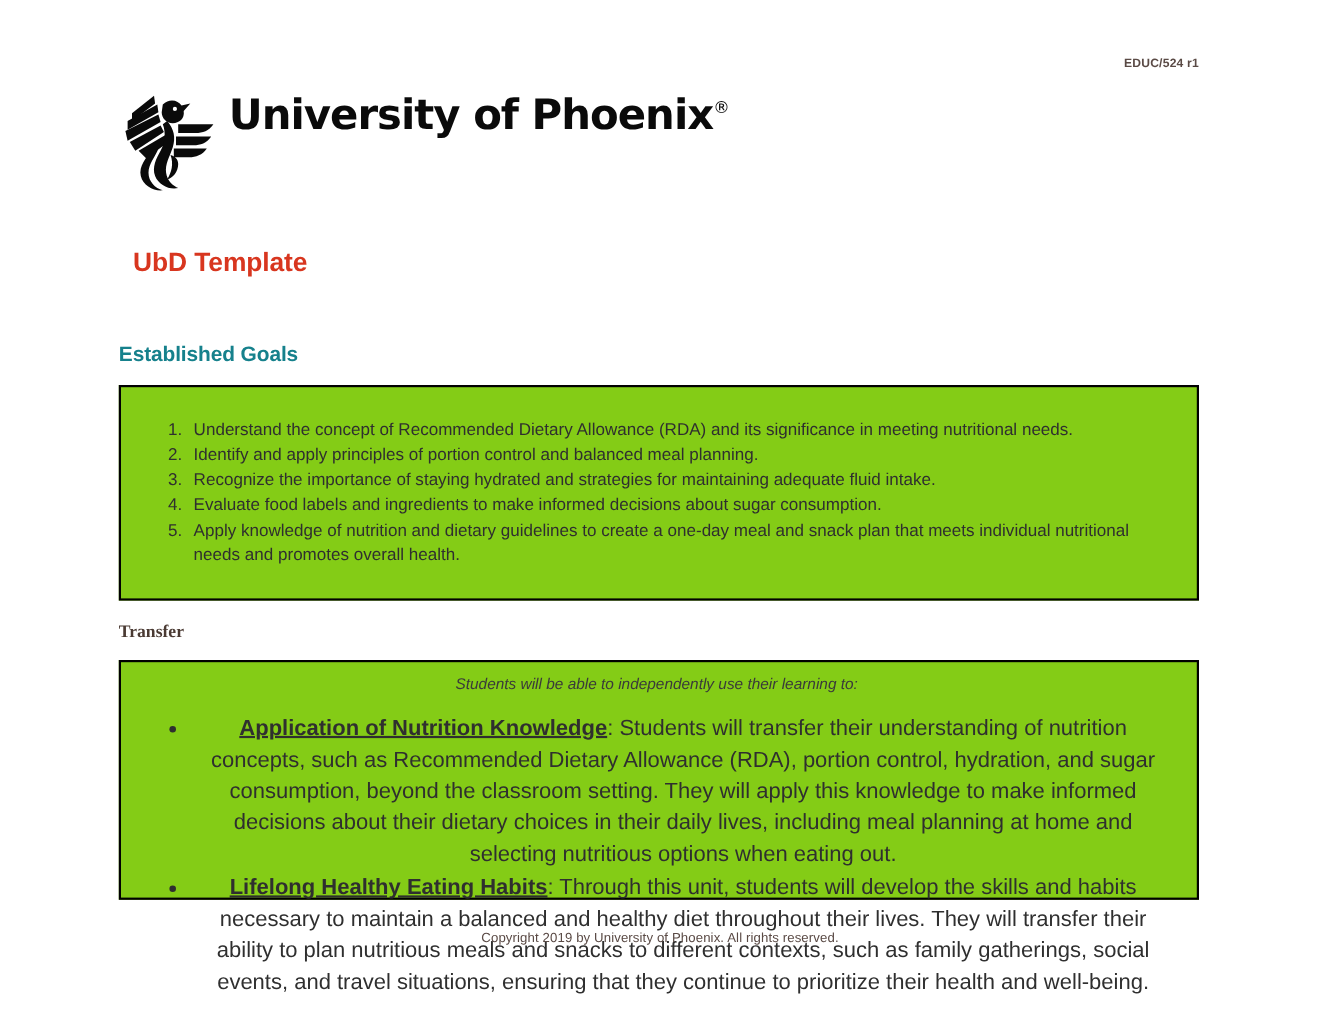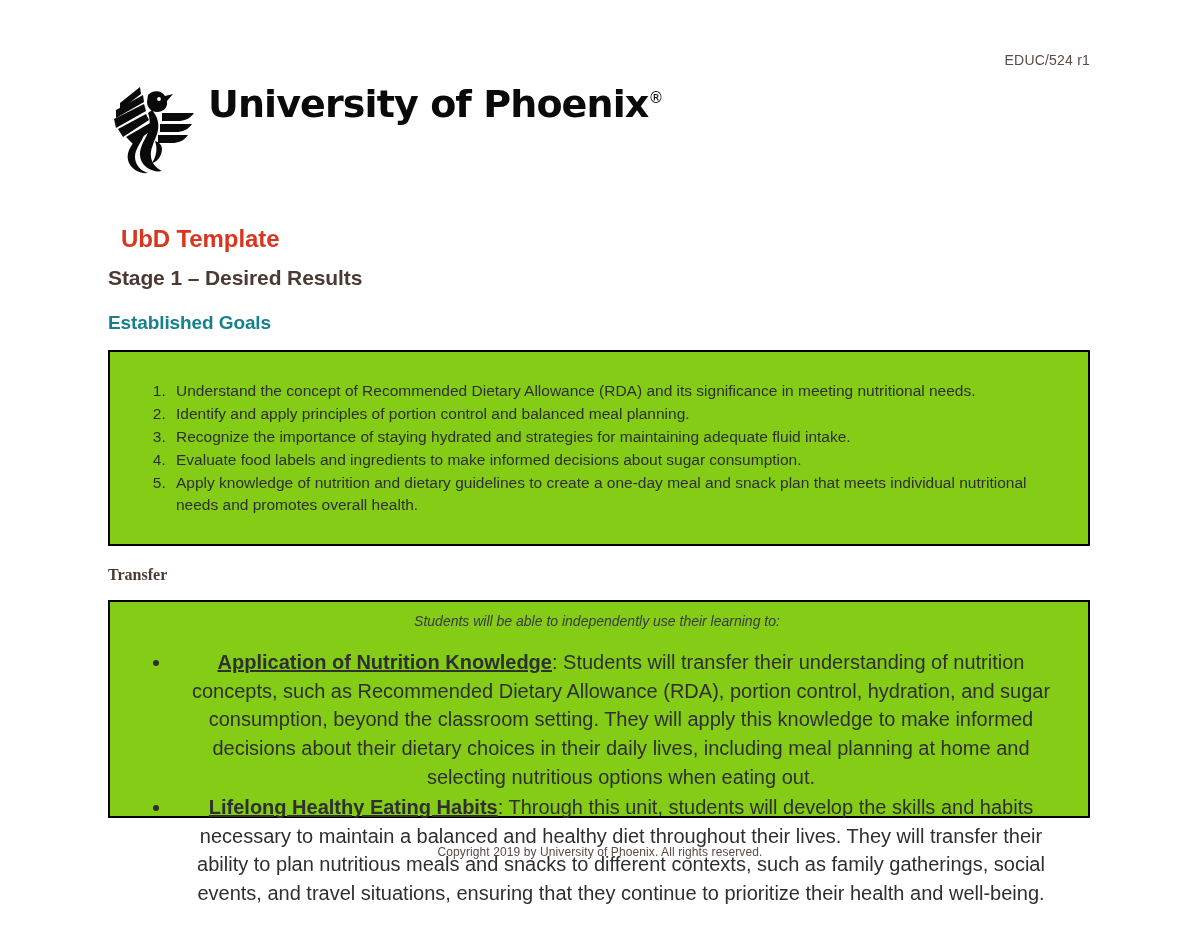--- a/index.html
+++ b/index.html
@@ -22,24 +22,25 @@
     width: 1200px;
     height: 927px;
     box-sizing: border-box;
   }
 
   
   .doc-code {
     position: absolute;
     top: 52px;
     right: 110px;
-    font-size: 14px;
+    font-size: 11px;
     color: #5a4a45;
     letter-spacing: 0.2px;
     white-space: nowrap;
+    font-weight: bold;
   }
 
   
   .logo-block {
     position: absolute;
     left: 110px;
     top: 83px;
     display: flex;
     align-items: flex-start;
     height: 95px;
@@ -217,21 +218,20 @@
                  C30 91 20 86 18 77 C16 68 23 60 28 54 Z"></path>
         <path d="M45 58 C48 66 46 74 42 80 C47 79 52 73 52 66 C52 62 49 59 45 58 Z"></path>
       </g>
     </svg>
     <div class="logo-wordmark">
       <span>University of Phoenix</span><span class="reg">®</span>
     </div>
   </div>
 
   <h1 class="h-title">UbD Template</h1>
-  <h2 class="h-stage">Stage 1 – Desired Results</h2>
   <h3 class="h-goals">Established Goals</h3>
 
   <div class="box box-goals">
     <ol class="goals">
       <li>Understand the concept of Recommended Dietary Allowance (RDA) and its significance in meeting nutritional needs.</li>
       <li>Identify and apply principles of portion control and balanced meal planning.</li>
       <li>Recognize the importance of staying hydrated and strategies for maintaining adequate fluid intake.</li>
       <li>Evaluate food labels and ingredients to make informed decisions about sugar consumption.</li>
       <li>Apply knowledge of nutrition and dietary guidelines to create a one-day meal and snack plan that meets individual nutritional needs and promotes overall health.</li>
     </ol>

